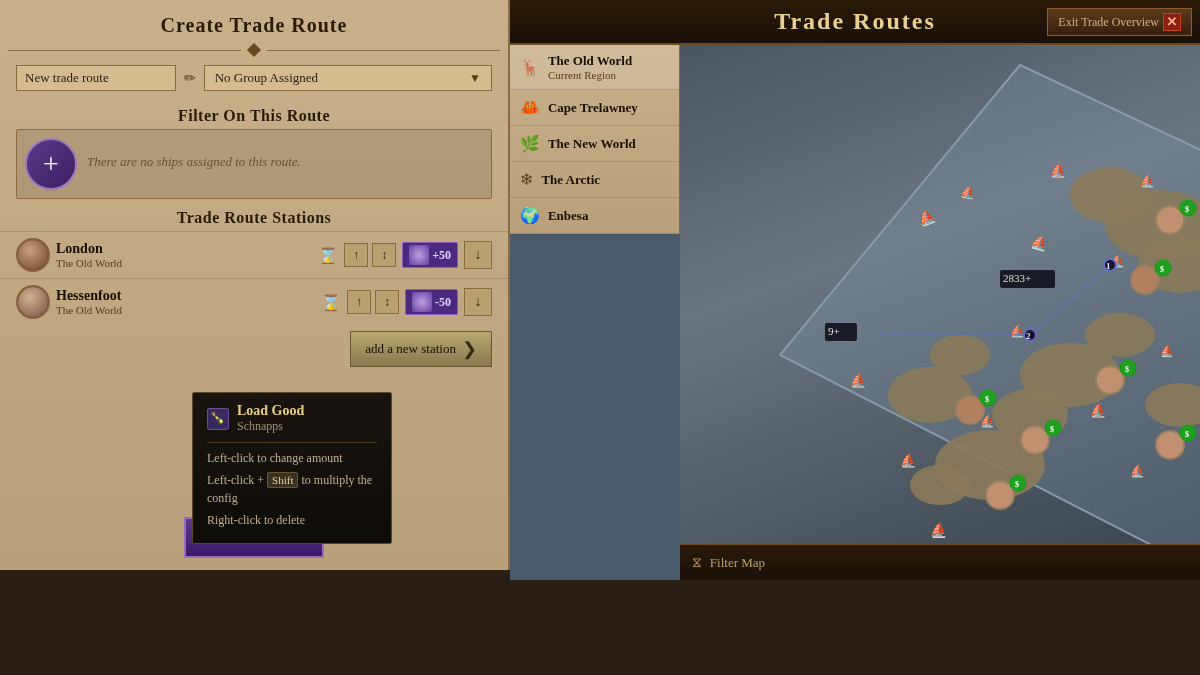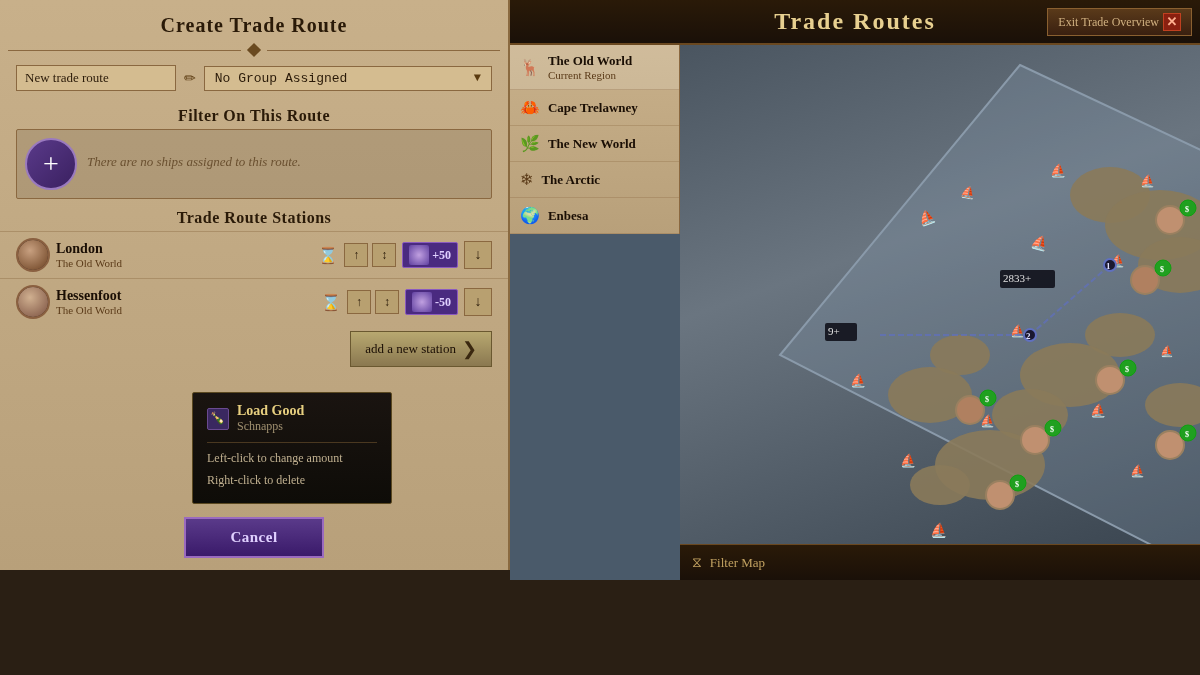--- a/index.html
+++ b/index.html
@@ -71,21 +71,21 @@
     .pencil-icon {
       font-size: 14px;
       color: #5a3a10;
     }
     .group-dropdown {
       display: flex;
       align-items: center;
       background: #d4bc90;
       border: 1px solid #8a6840;
       padding: 4px 10px;
-      font-family: Liberation Mono, monospace;
+      font-family: Liberation Serif, serif;
       font-size: 13px;
       color: #2a1a08;
       cursor: pointer;
       flex: 1;
       justify-content: space-between;
     }
     .dropdown-arrow {
       font-size: 12px;
       color: #5a3a10;
     }
@@ -587,20 +587,25 @@
       <div class="tooltip-icon">
         <span style="font-size:12px;color:#c0a0e0;">🍾</span>
       </div>
       <div>
         <div class="tooltip-title">Load Good</div>
         <div class="tooltip-subtitle">Schnapps</div>
       </div>
     </div>
     <div class="tooltip-divider"></div>
     <div class="tooltip-text">Left-click to change amount</div>
+    <div class="tooltip-text">
+      <span>Left-click + </span>
+      <span class="key-badge">Shift</span>
+      <span> to multiply the config</span>
+    </div>
     <div class="tooltip-text">Right-click to delete</div>
   </div>
 
   <div class="add-station-row">
     <button class="add-station-btn">
       <span>add a new station</span>
       <span class="add-station-arrow">❯</span>
     </button>
   </div>
 

